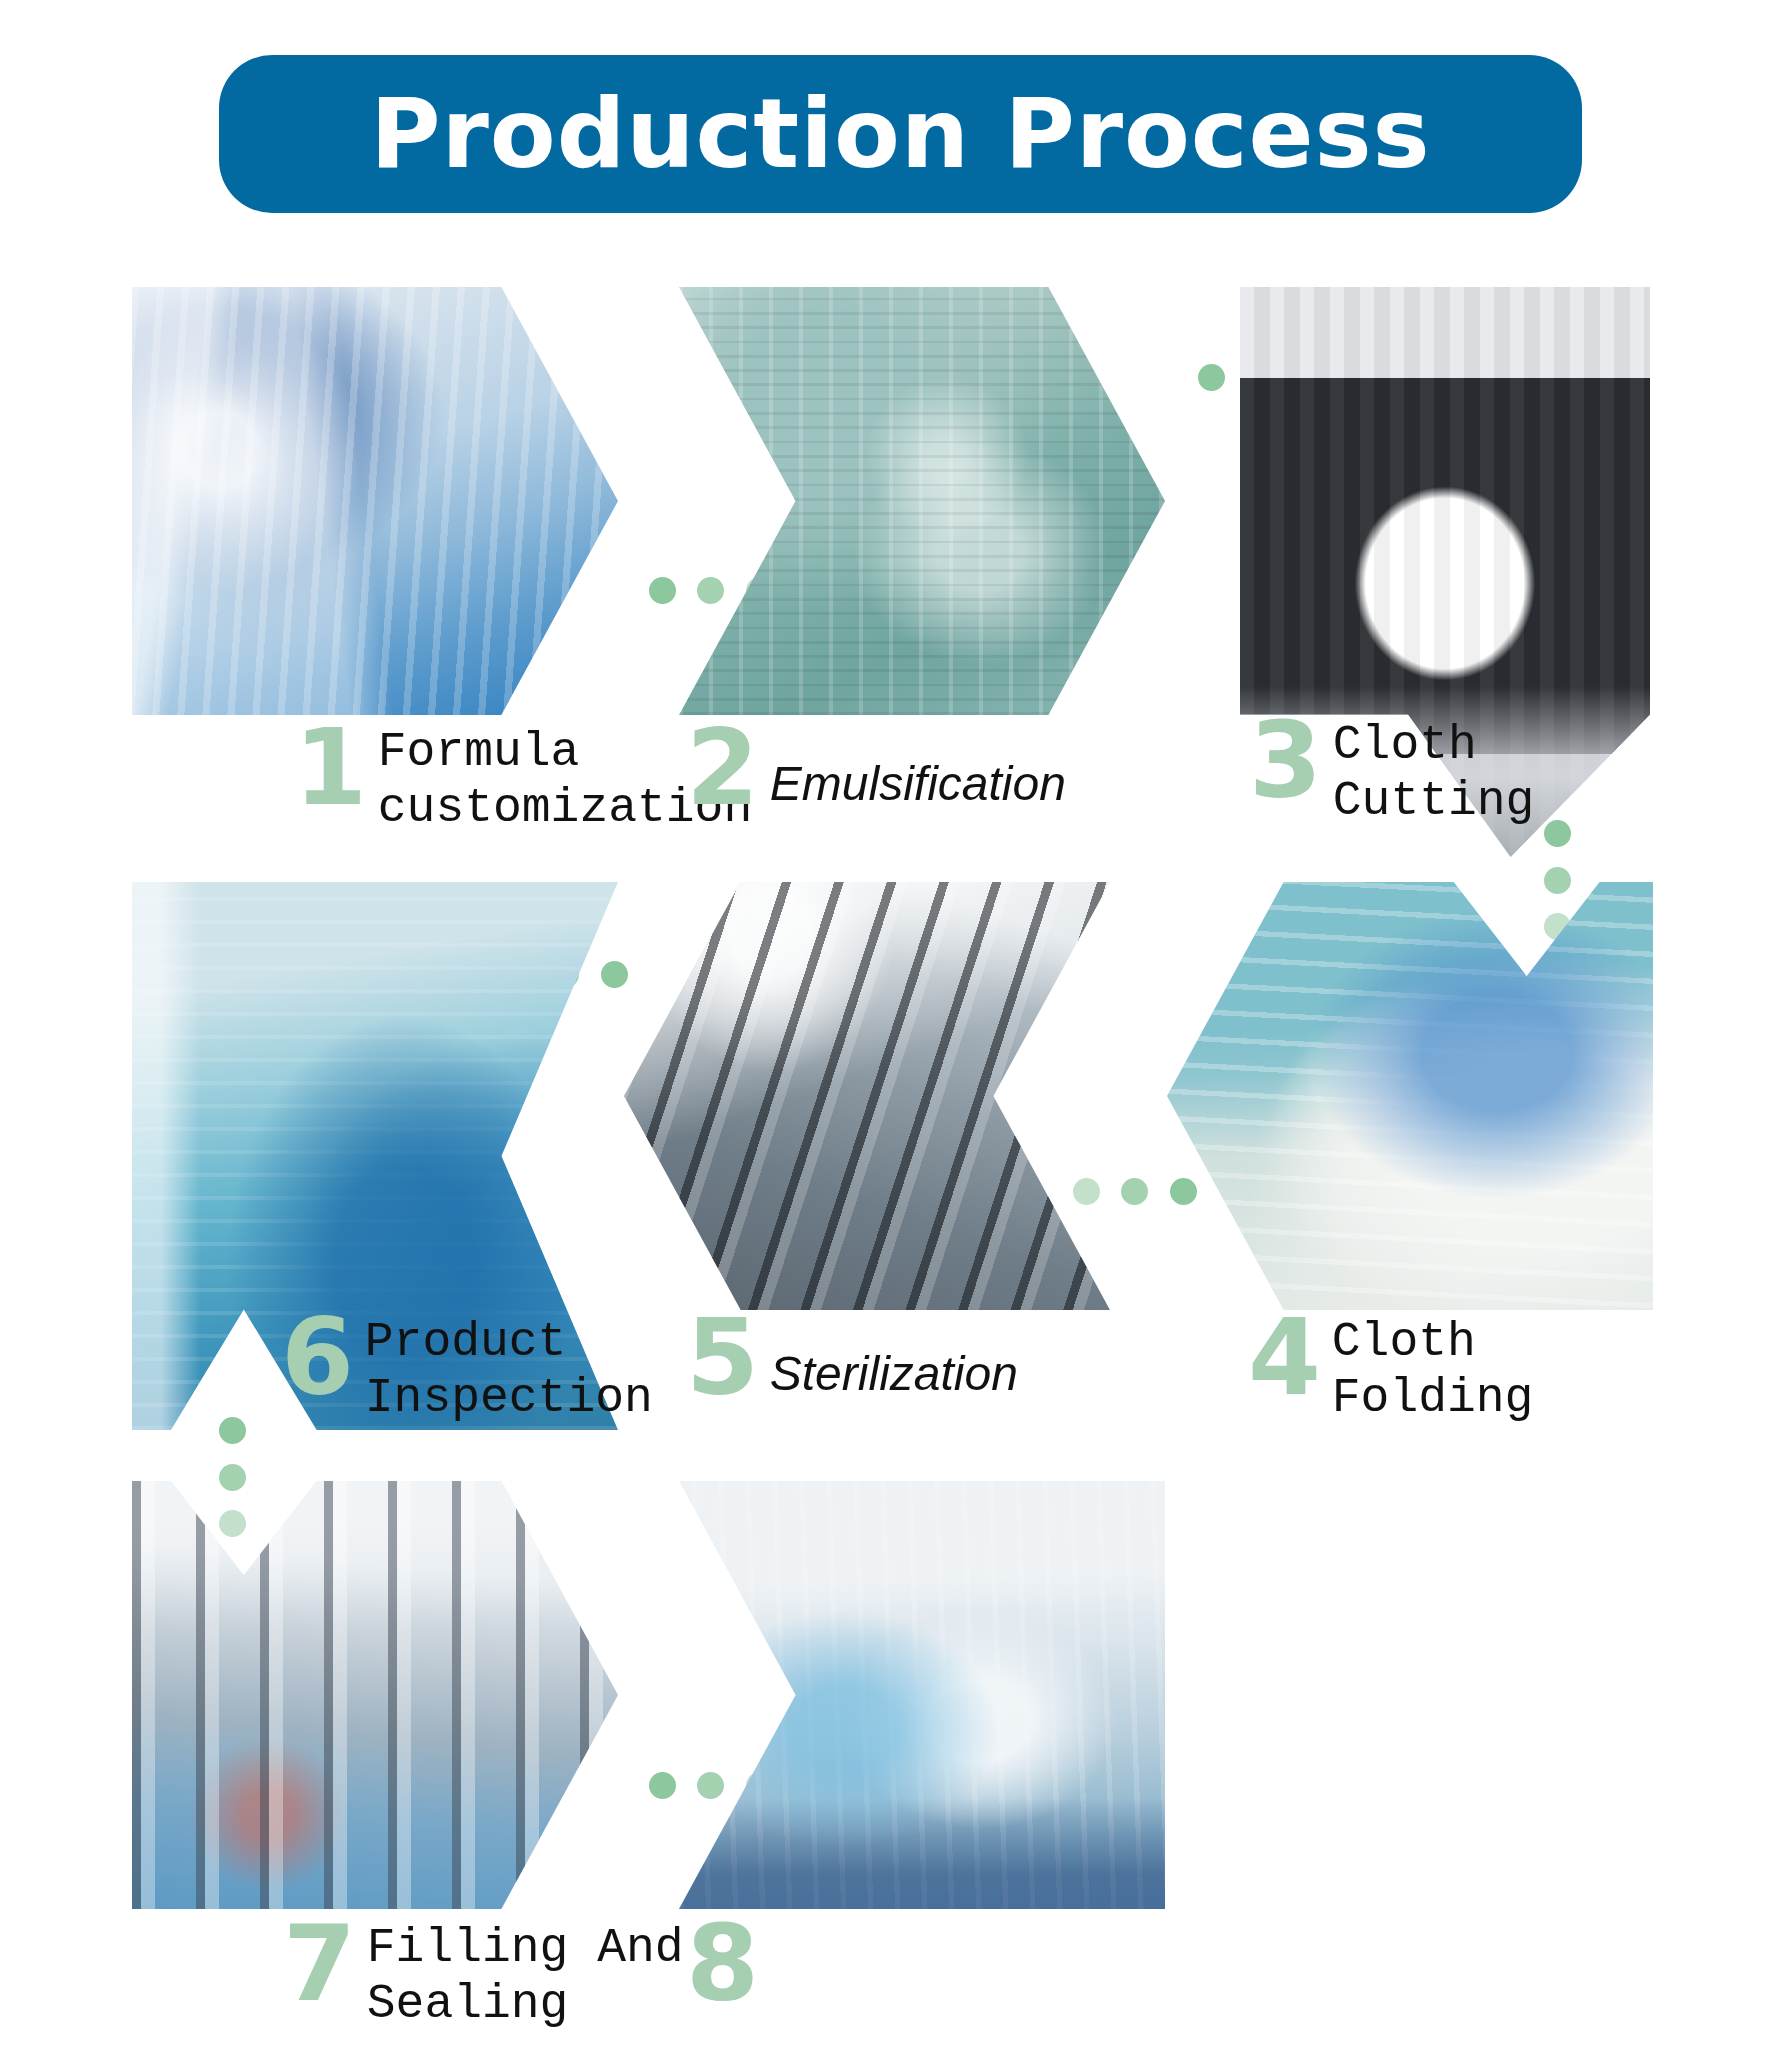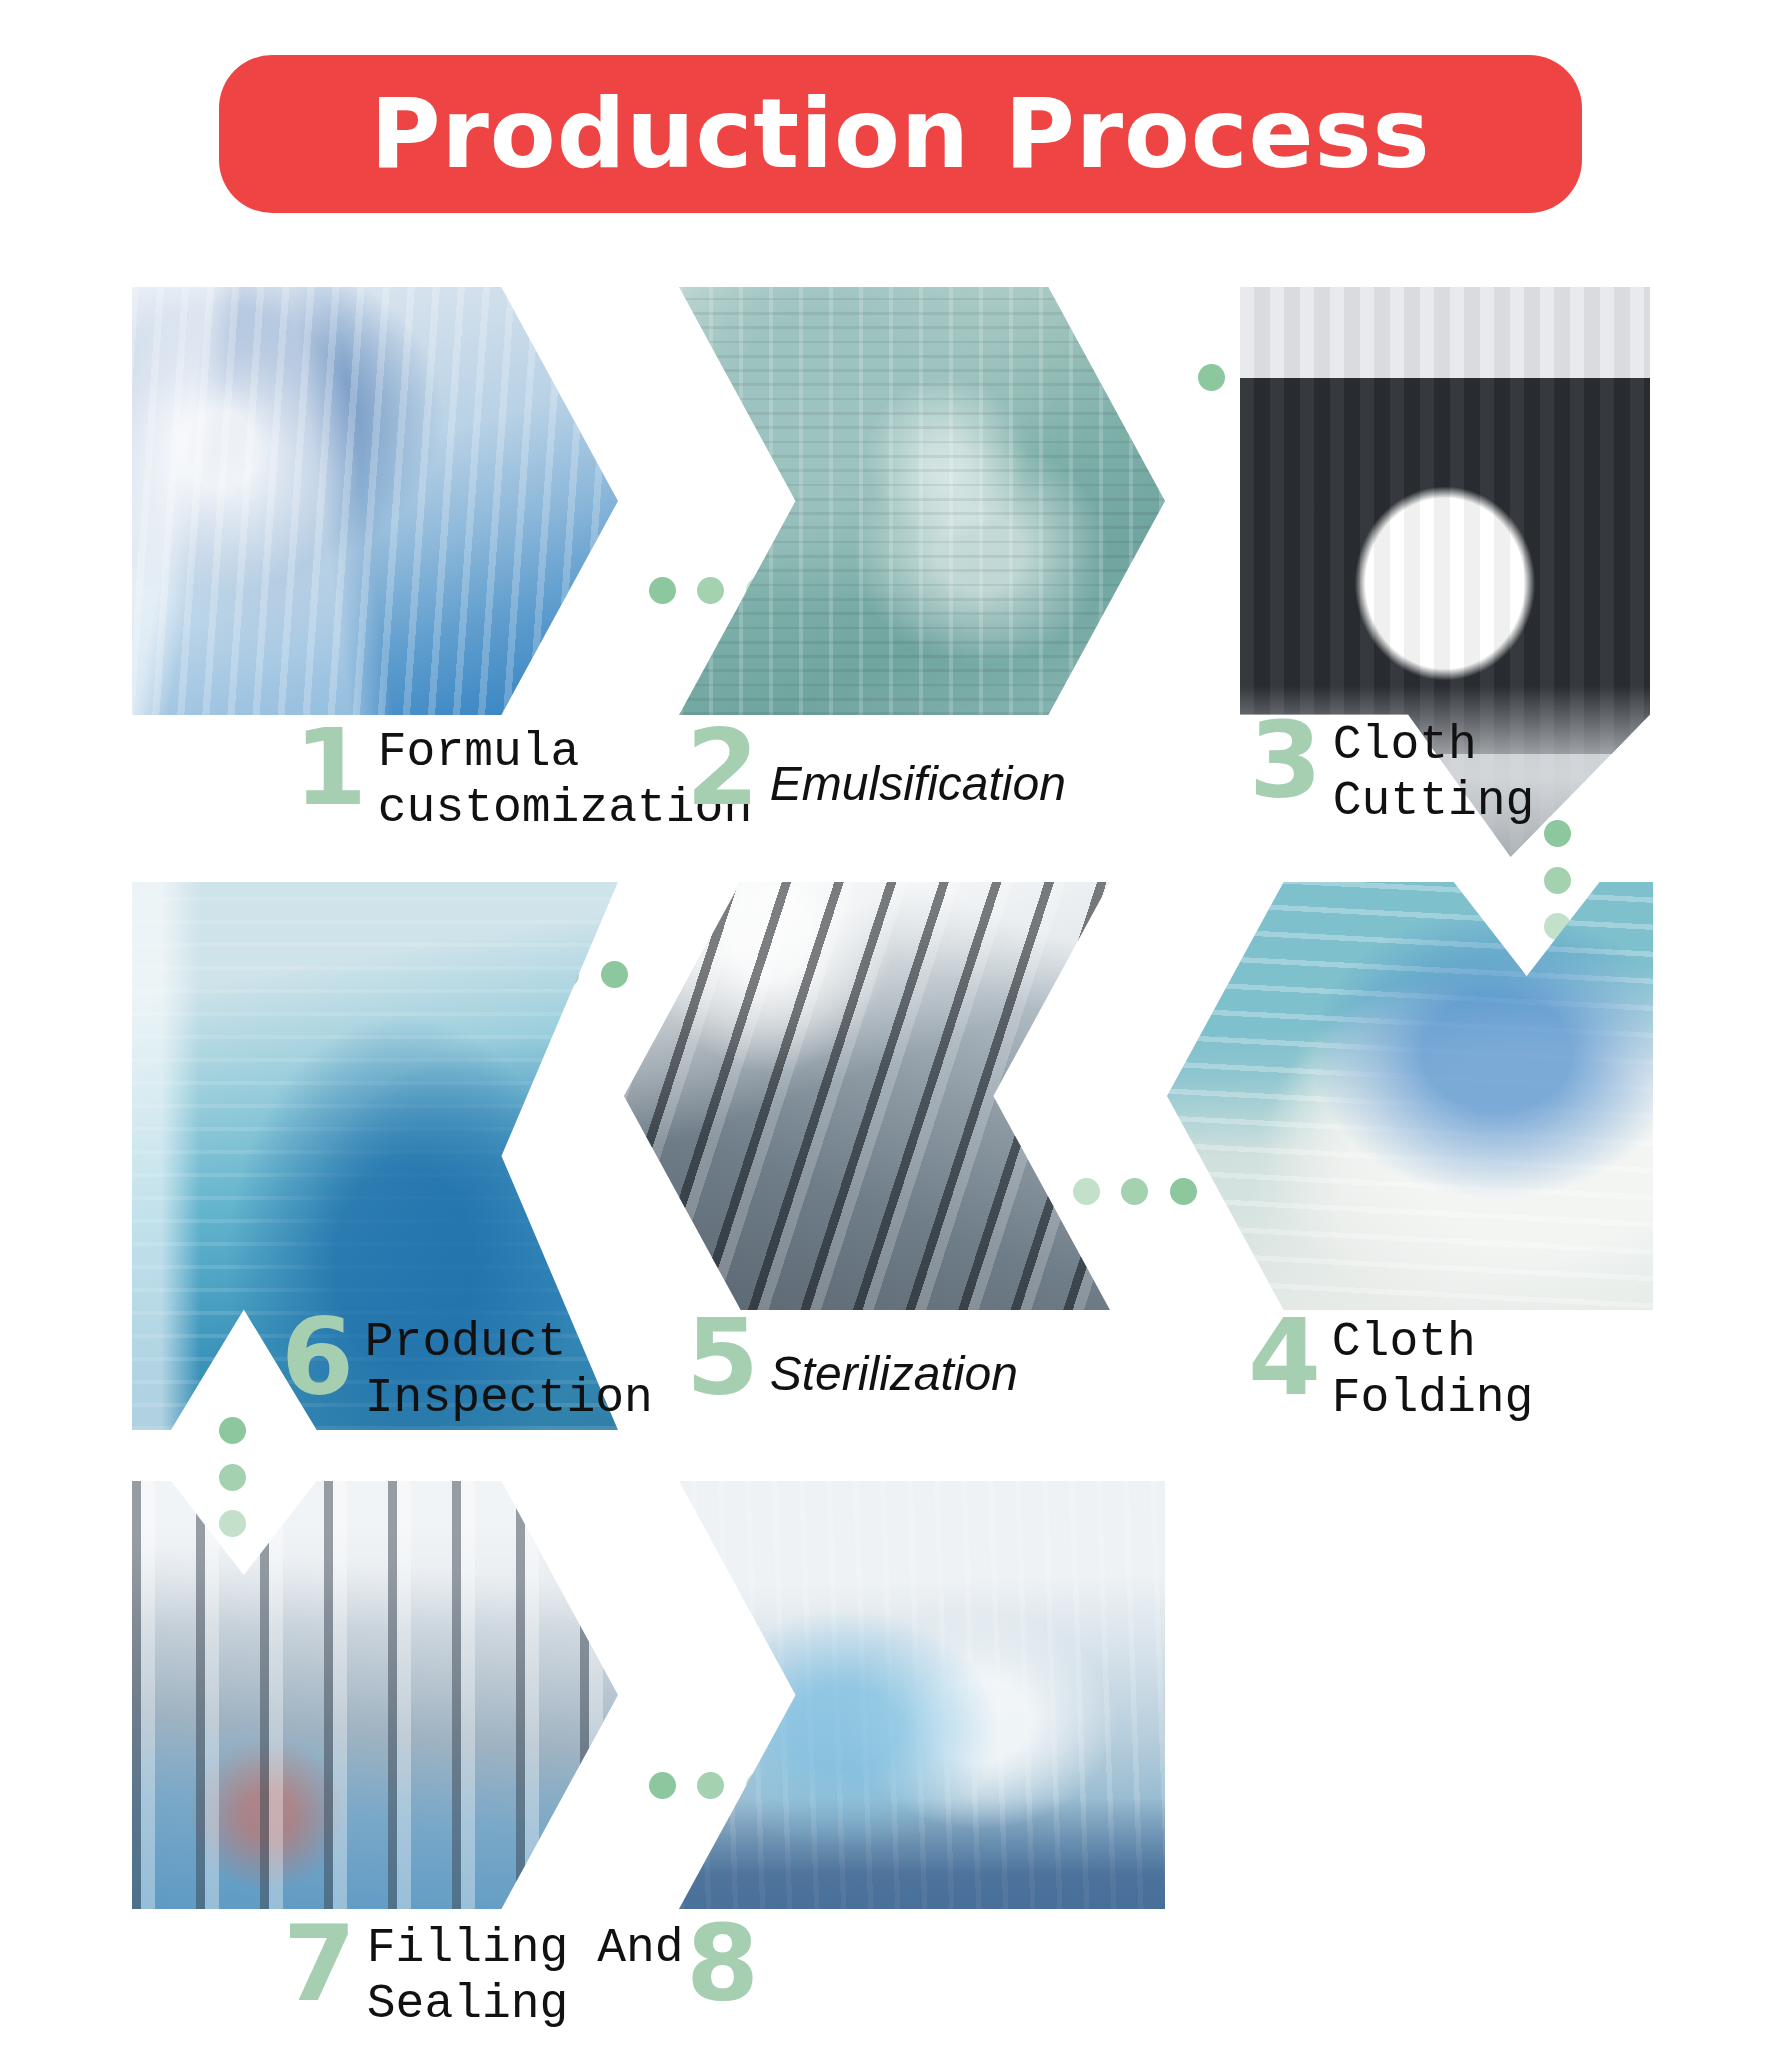--- a/index.html
+++ b/index.html
@@ -20,21 +20,21 @@
     background: #ffffff;
   }
 
   
   .title-banner {
     position: absolute;
     left: 219px;
     top: 55px;
     width: 1363px;
     height: 158px;
-    background: #ef4444;
+    background: #0369a1;
     border-radius: 53px;
     display: flex;
     align-items: center;
     justify-content: center;
   }
   .title-text {
     color: #ffffff;
     font-size: 96px;
     font-weight: bold;
     letter-spacing: 0.9px;

